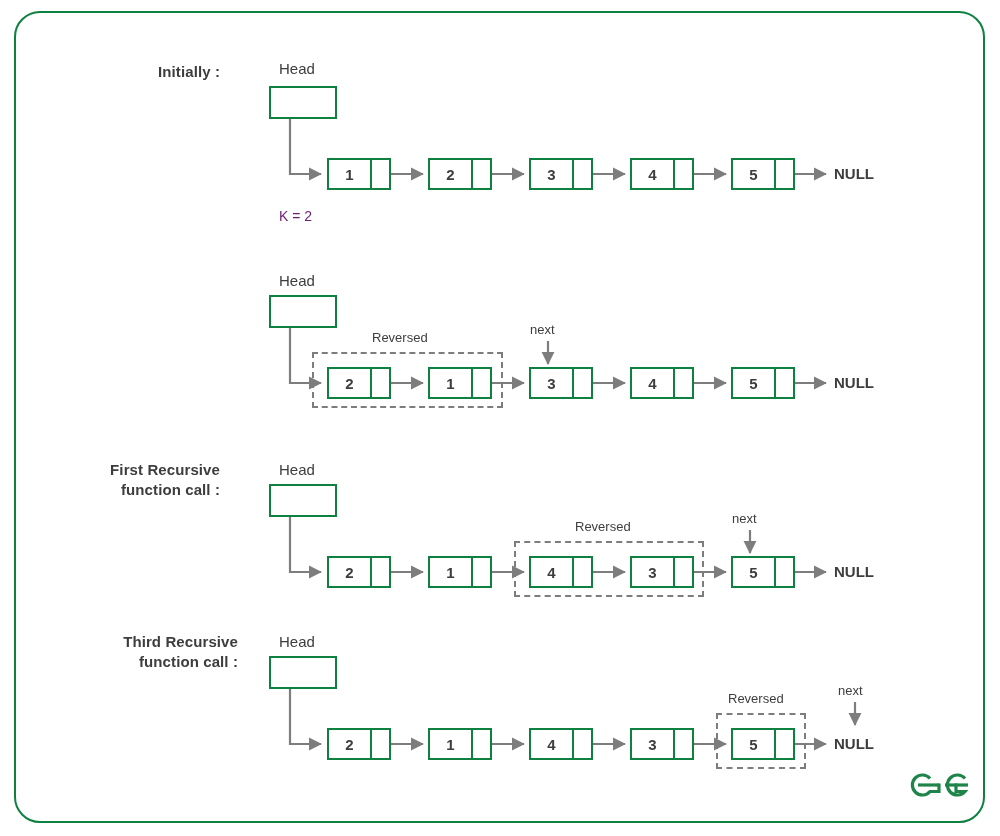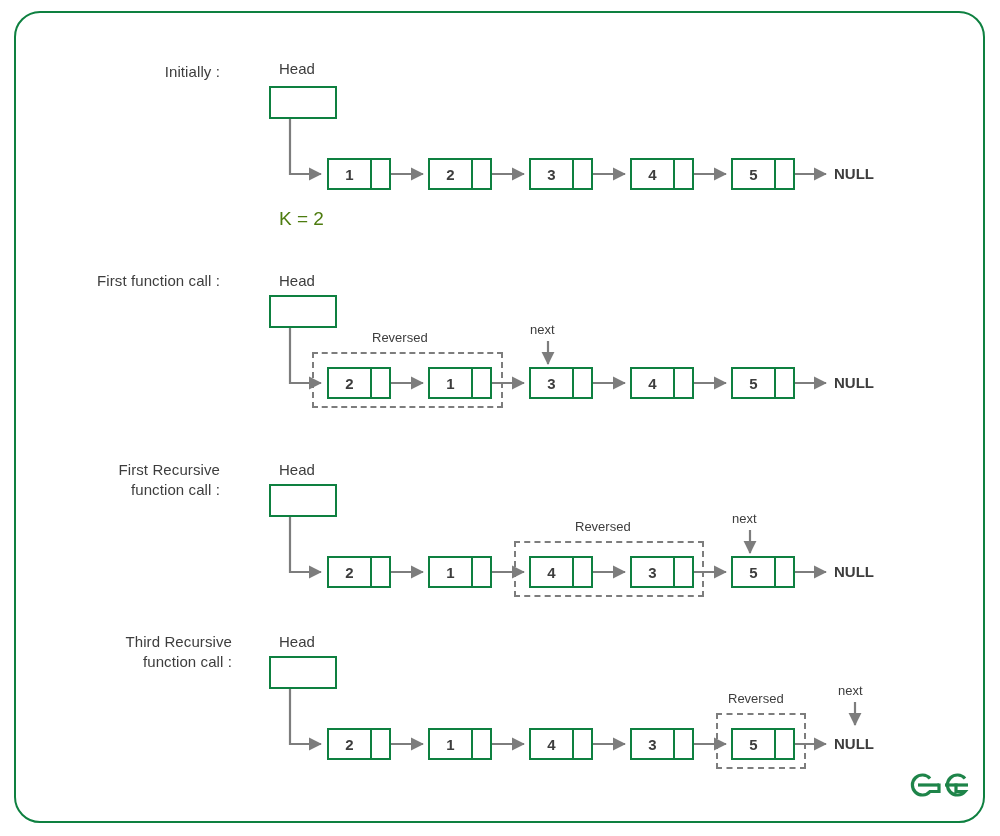--- a/index.html
+++ b/index.html
@@ -5,41 +5,41 @@
   html,body{margin:0;padding:0;background:#ffffff;}
   body{width:1000px;height:836px;position:relative;overflow:hidden;
        font-family:"Liberation Sans","DejaVu Sans",sans-serif;}
 
   .frame{position:absolute;left:14px;top:11px;width:971px;height:812px;
          border:2.5px solid #0e8040;border-radius:26px;box-sizing:border-box;}
 
   .stage{position:absolute;left:0;top:0;width:1000px;height:836px;}
 
   
-  .row-label{position:absolute;text-align:right;font-weight:normal;
+  .row-label{position:absolute;text-align:right;font-weight:bold;
              font-size:15px;color:#3d3d3d;line-height:20px;letter-spacing:.1px;}
 
   
   .head-label{position:absolute;font-size:15px;color:#3d3d3d;}
   .head-box{position:absolute;width:68px;height:33px;border:2.2px solid #0e8040;
             box-sizing:border-box;background:#fff;}
 
   
   .node{position:absolute;height:32px;box-sizing:border-box;display:flex;
         border:2.2px solid #0e8040;background:#fff;}
   .node .val{width:41px;display:flex;align-items:center;justify-content:center;
              font-size:15px;font-weight:bold;color:#3d3d3d;box-sizing:border-box;}
   .node .ptr{width:19px;border-left:2.2px solid #0e8040;box-sizing:border-box;}
 
   
   .nulltext{position:absolute;font-size:15px;font-weight:bold;color:#3d3d3d;}
 
   
   .mini{position:absolute;font-size:13px;color:#3d3d3d;white-space:nowrap;}
-  .kval{position:absolute;font-size:19px;color:#4d7c0f;}
+  .kval{position:absolute;font-size:14px;color:#701a75;}
 
   
   .dashbox{position:absolute;border:2px dashed #7d7d7d;box-sizing:border-box;}
 
   svg.lines{position:absolute;left:0;top:0;width:1000px;height:836px;
             pointer-events:none;}
 
   
   .logo{position:absolute;left:910px;top:763px;width:64px;height:44px;}
 </style>
@@ -113,23 +113,20 @@
     <span class="val">4</span>
     <span class="ptr"></span>
   </div>
   <div class="node" style="left:731px;top:158px;">
     <span class="val">5</span>
     <span class="ptr"></span>
   </div>
   <div class="nulltext" style="left:834px;top:165px;">NULL</div>
   <div class="kval" style="left:279px;top:208px;">K = 2</div>
 
-  <div class="row-label" style="left:20px;top:271px;width:200px;">
-    <span>First function call :</span>
-  </div>
   <div class="head-label" style="left:279px;top:272px;">Head</div>
   <div class="head-box" style="left:269px;top:295px;"></div>
 
   <div class="dashbox" style="left:312px;top:352px;width:191px;height:56px;"></div>
   <div class="mini" style="left:372px;top:330px;">Reversed</div>
   <div class="mini" style="left:530px;top:322px;">next</div>
 
   <div class="node" style="left:327px;top:367px;">
     <span class="val">2</span>
     <span class="ptr"></span>
@@ -178,21 +175,21 @@
   <div class="node" style="left:630px;top:556px;">
     <span class="val">3</span>
     <span class="ptr"></span>
   </div>
   <div class="node" style="left:731px;top:556px;">
     <span class="val">5</span>
     <span class="ptr"></span>
   </div>
   <div class="nulltext" style="left:834px;top:563px;">NULL</div>
 
-  <div class="row-label" style="left:32px;top:632px;width:200px;">
+  <div class="row-label" style="left:38px;top:632px;width:200px;">
     <span>Third Recursive</span><br>
     <span>function call :</span>
   </div>
   <div class="head-label" style="left:279px;top:633px;">Head</div>
   <div class="head-box" style="left:269px;top:656px;"></div>
 
   <div class="dashbox" style="left:716px;top:713px;width:90px;height:56px;"></div>
   <div class="mini" style="left:728px;top:691px;">Reversed</div>
   <div class="mini" style="left:838px;top:683px;">next</div>
 

